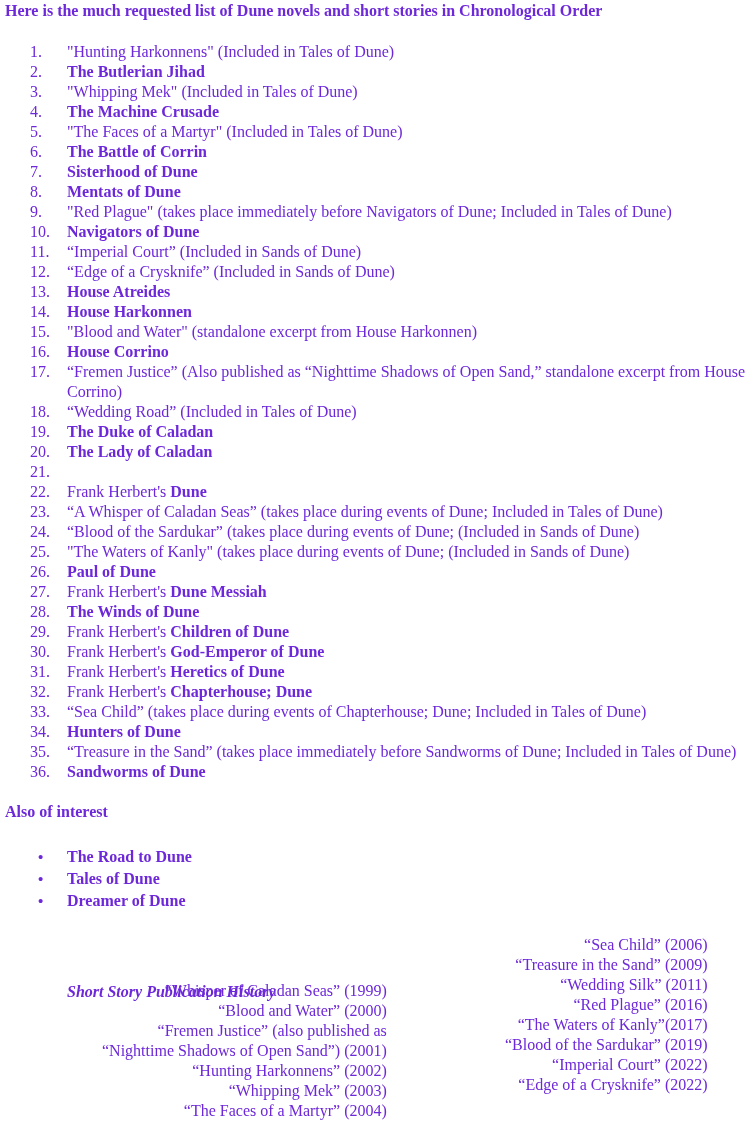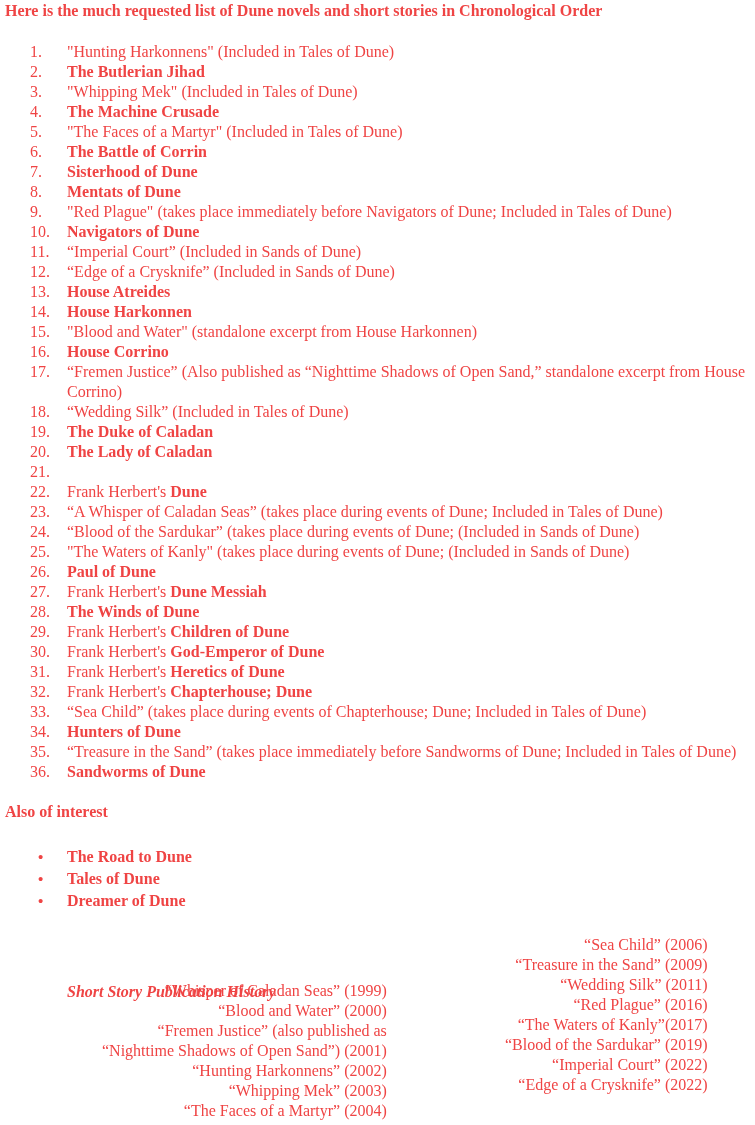--- a/index.html
+++ b/index.html
@@ -5,21 +5,21 @@
 <style>
   html, body { margin: 0; padding: 0; background: #ffffff; }
   .page {
     position: relative;
     width: 755px;
     height: 1125px;
     background: #ffffff;
     overflow: hidden;
     font-family: "Liberation Serif", serif;
     font-size: 16px;
-    color: #ef4444;
+    color: #6d28d9;
   }
   .doc-title {
     position: absolute;
     left: 5px;
     top: 1px;
     font-weight: 700;
     line-height: 20px;
     white-space: nowrap;
   }
   .chrono {
@@ -127,21 +127,21 @@
       <div class="row">
         <span class="num">16.</span>
         <span class="txt"><b>House Corrino</b></span>
       </div>
       <div class="row">
         <span class="num">17.</span>
         <span class="txt"><span>“Fremen Justice” (Also published as “Nighttime Shadows of Open Sand,” standalone excerpt from House</span><br><span>Corrino)</span></span>
       </div>
       <div class="row">
         <span class="num">18.</span>
-        <span class="txt"><span>“Wedding Silk” (Included in Tales of Dune)</span></span>
+        <span class="txt"><span>“Wedding Road” (Included in Tales of Dune)</span></span>
       </div>
       <div class="row">
         <span class="num">19.</span>
         <span class="txt"><b>The Duke of Caladan</b></span>
       </div>
       <div class="row">
         <span class="num">20.</span>
         <span class="txt"><b>The Lady of Caladan</b></span>
       </div>
       <div class="row">

